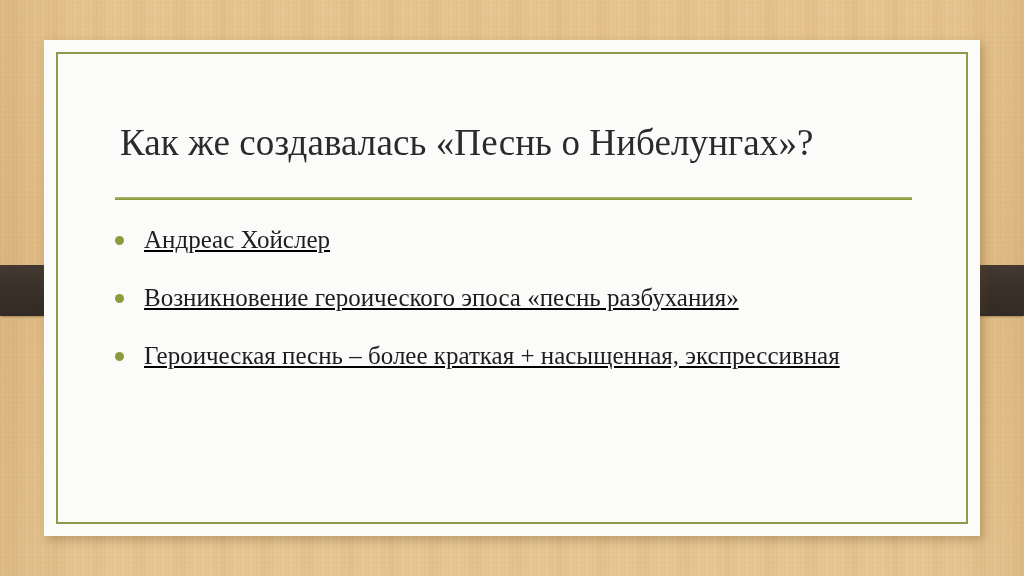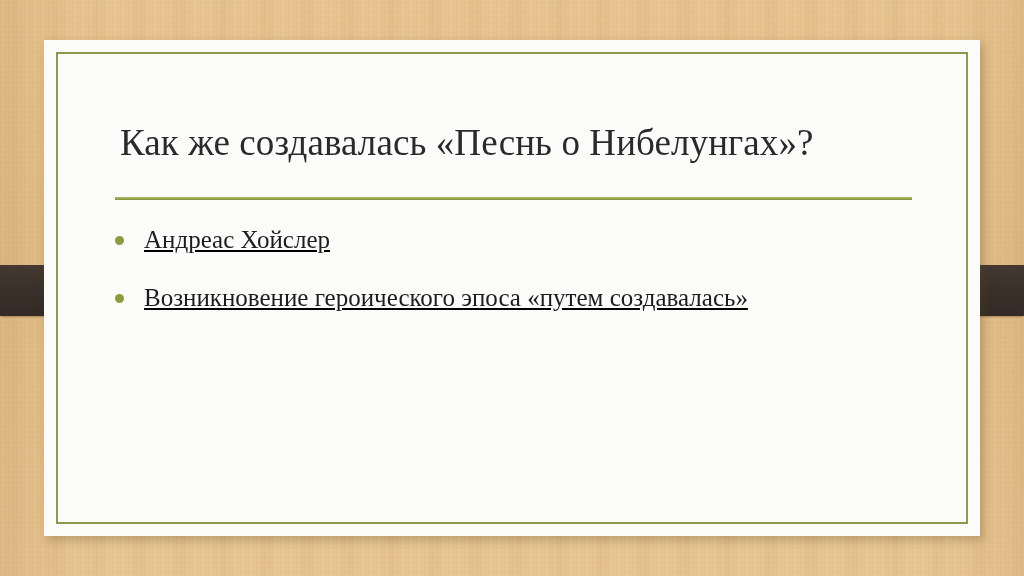--- a/index.html
+++ b/index.html
@@ -184,20 +184,24 @@
 
       <div class="title-rule"></div>
 
       <ul class="bullet-list">
         <li class="bullet-item">
           <span class="bullet-dot"></span>
           <span class="bullet-text">Андреас Хойслер</span>
         </li>
         <li class="bullet-item">
           <span class="bullet-dot"></span>
-          <span class="bullet-text">Возникновение героического эпоса «путем создавалась»</span>
+          <span class="bullet-text">Возникновение героического эпоса «песнь разбухания»</span>
+        </li>
+        <li class="bullet-item">
+          <span class="bullet-dot"></span>
+          <span class="bullet-text">Героическая песнь – более краткая + насыщенная, экспрессивная</span>
         </li>
       </ul>
 
     </div>
   </div>
 
 </div>
 
 </body></html>

